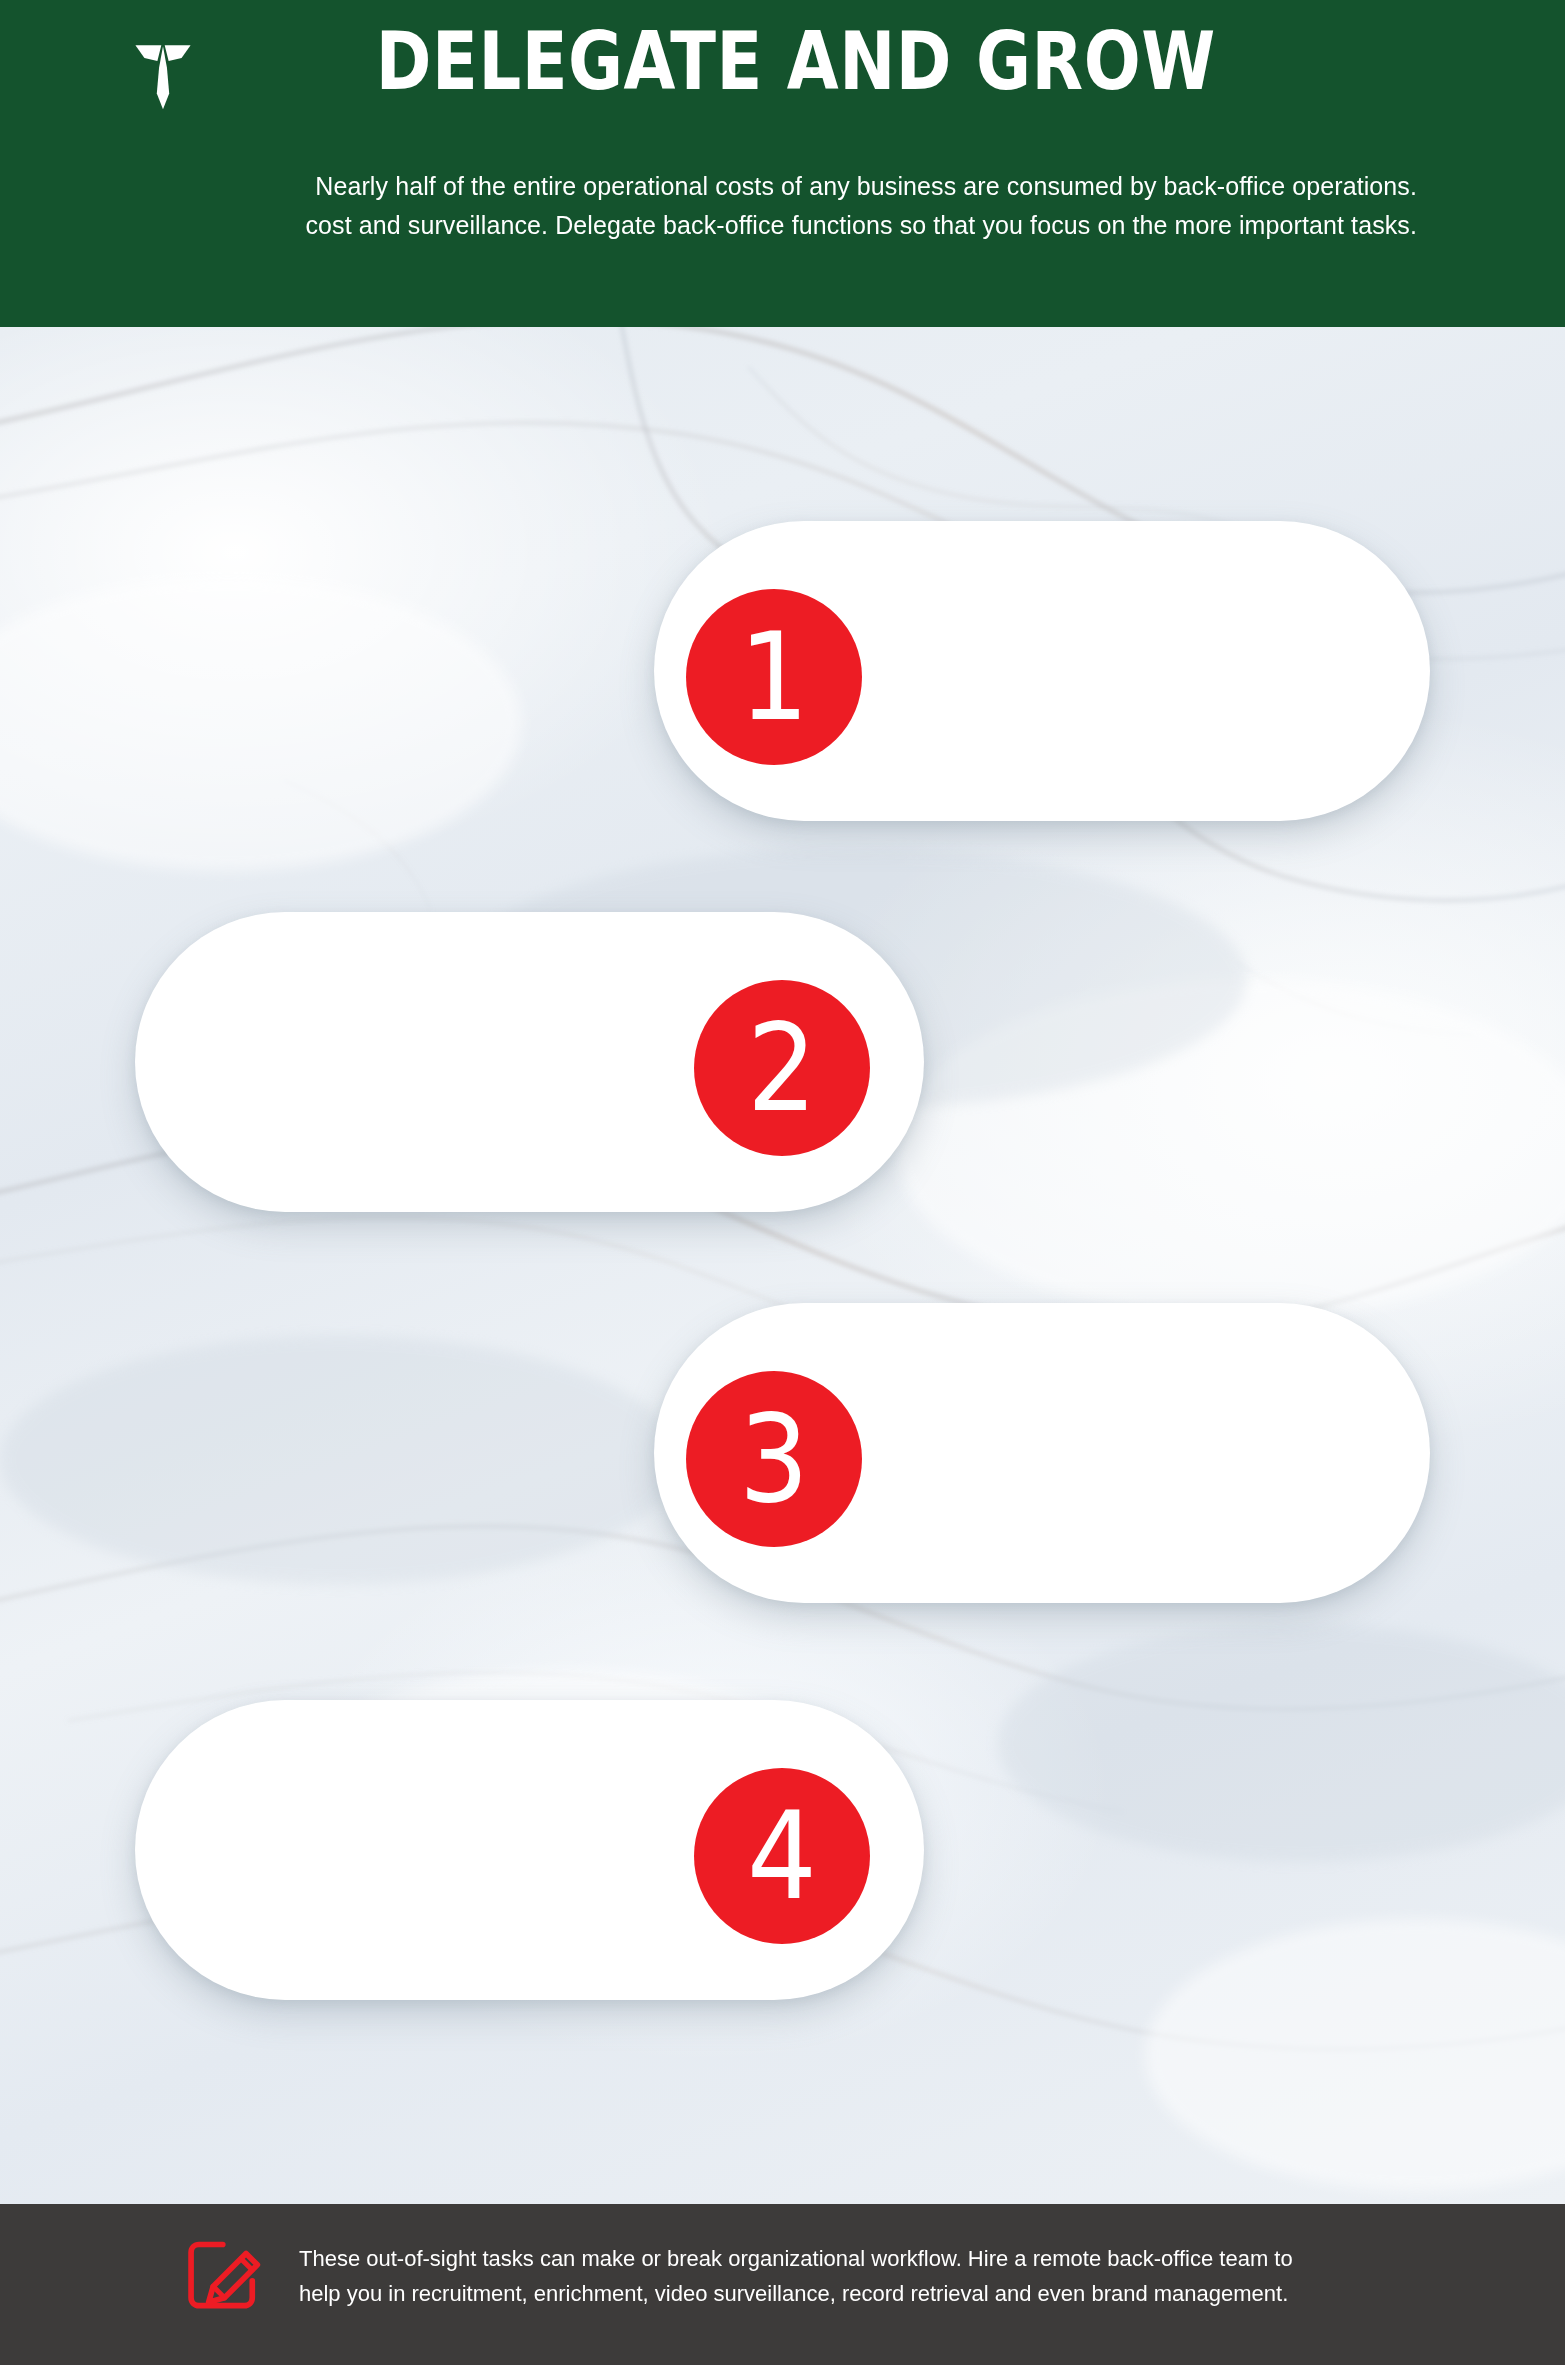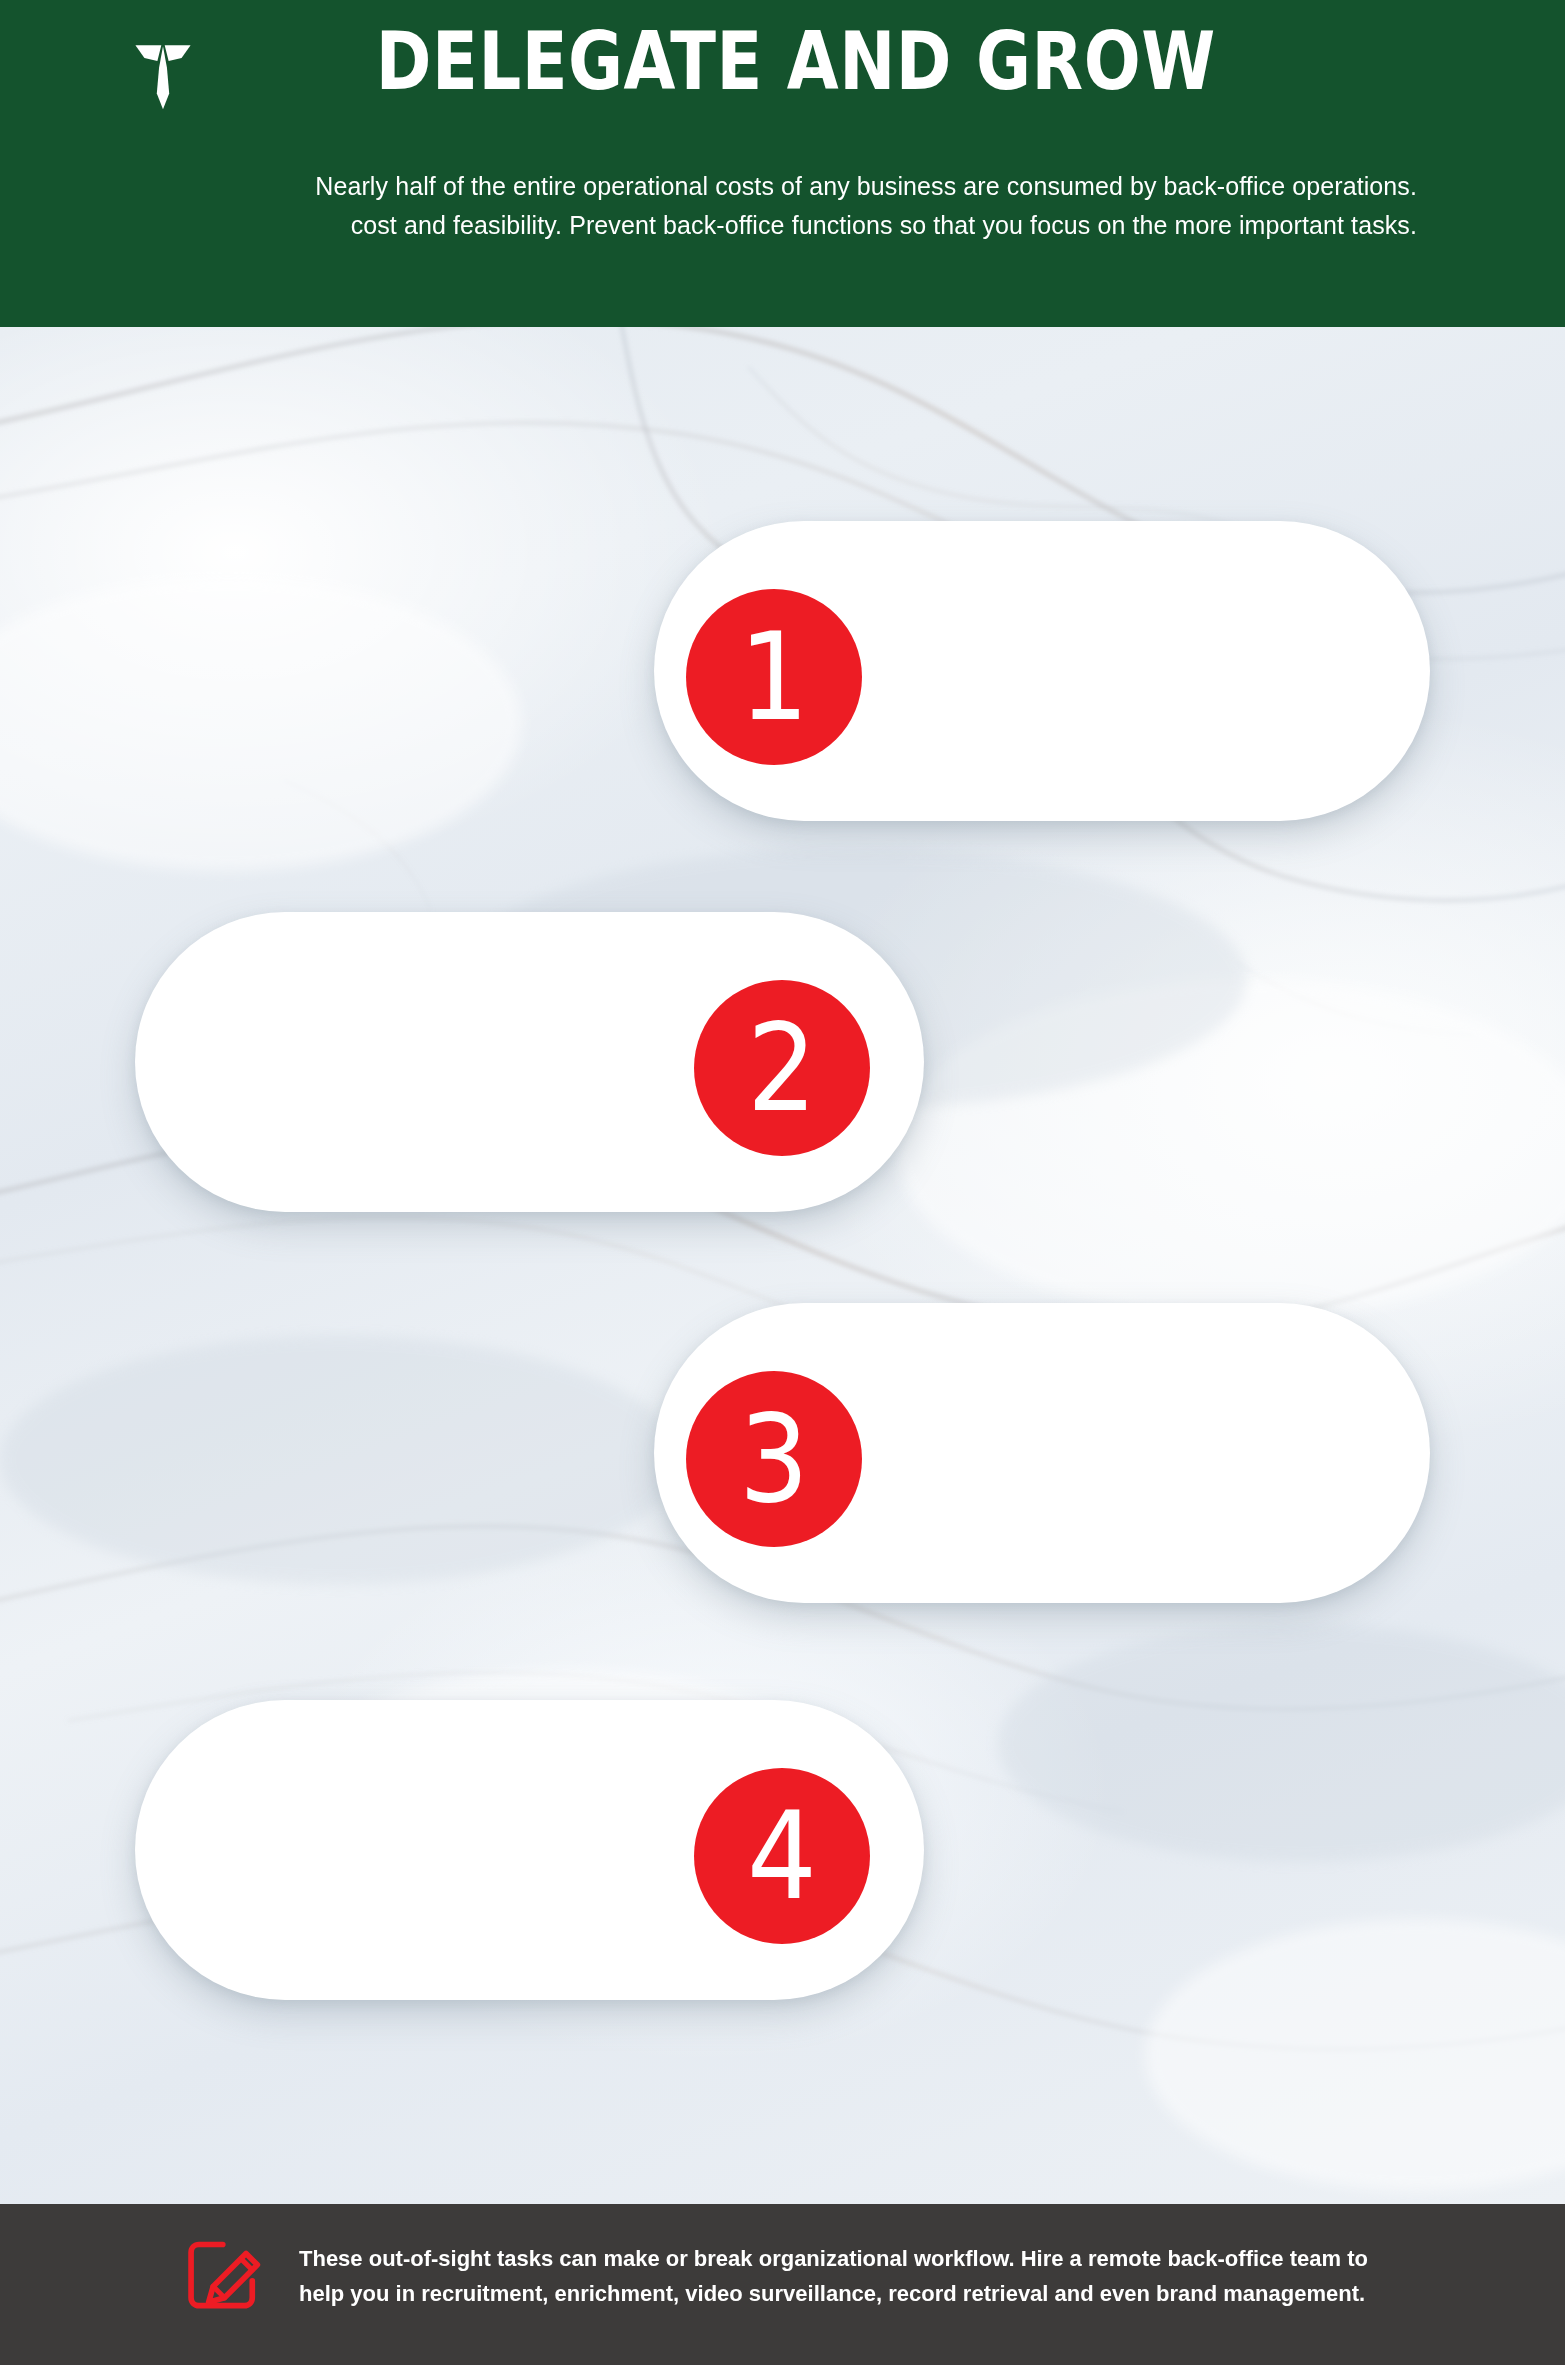--- a/index.html
+++ b/index.html
@@ -182,21 +182,21 @@
   }
   .footer-icon svg { display:block; width:85px; height:85px; }
   .footer-text {
     position: absolute;
     left: 299px;
     top: 2241px;
     width: 1077px;
     color: #ffffff;
     font-size: 22px;
     line-height: 35px;
-    font-weight: 700;
+    font-weight: 400;
     z-index: 7;
   }
   .footer-text .ln { display: block; white-space: nowrap; }
 </style>
 </head>
 <body>
 
 <div class="poster">
 
   <div class="bg">
@@ -249,21 +249,21 @@
           <polygon points="16,18 62,18 55,46 32,41" fill="#ffffff"></polygon>
           <polygon points="114,18 68,18 75,46 98,41" fill="#ffffff"></polygon>
           <polygon points="65,20 72,58 76,104 65,132 54,104 58,58" fill="#ffffff"></polygon>
         </svg>
       </div>
 
       <div class="title">DELEGATE AND GROW</div>
 
       <div class="header-para">
         <span class="ln">Nearly half of the entire operational costs of any business are consumed by back-office operations.</span>
-        <span class="ln">cost and feasibility. Prevent back-office functions so that you focus on the more important tasks.</span>
+        <span class="ln">cost and surveillance. Delegate back-office functions so that you focus on the more important tasks.</span>
       </div>
 
     </div>
   </div>
 
   <div class="card" id="card-1"></div>
   <div class="circle" id="circ-1">1</div>
   <div class="ctitle align-left" id="t-1">DATA ENRICHMENT</div>
   <div class="clist align-left" id="l-1">
     <span class="li">Avoiding duplication of entries</span>

